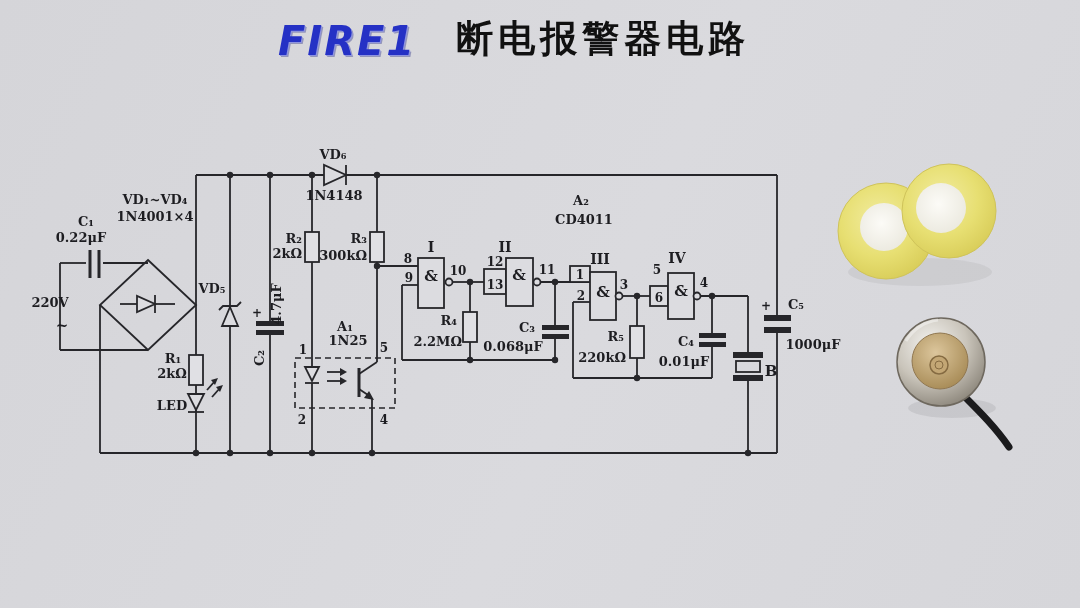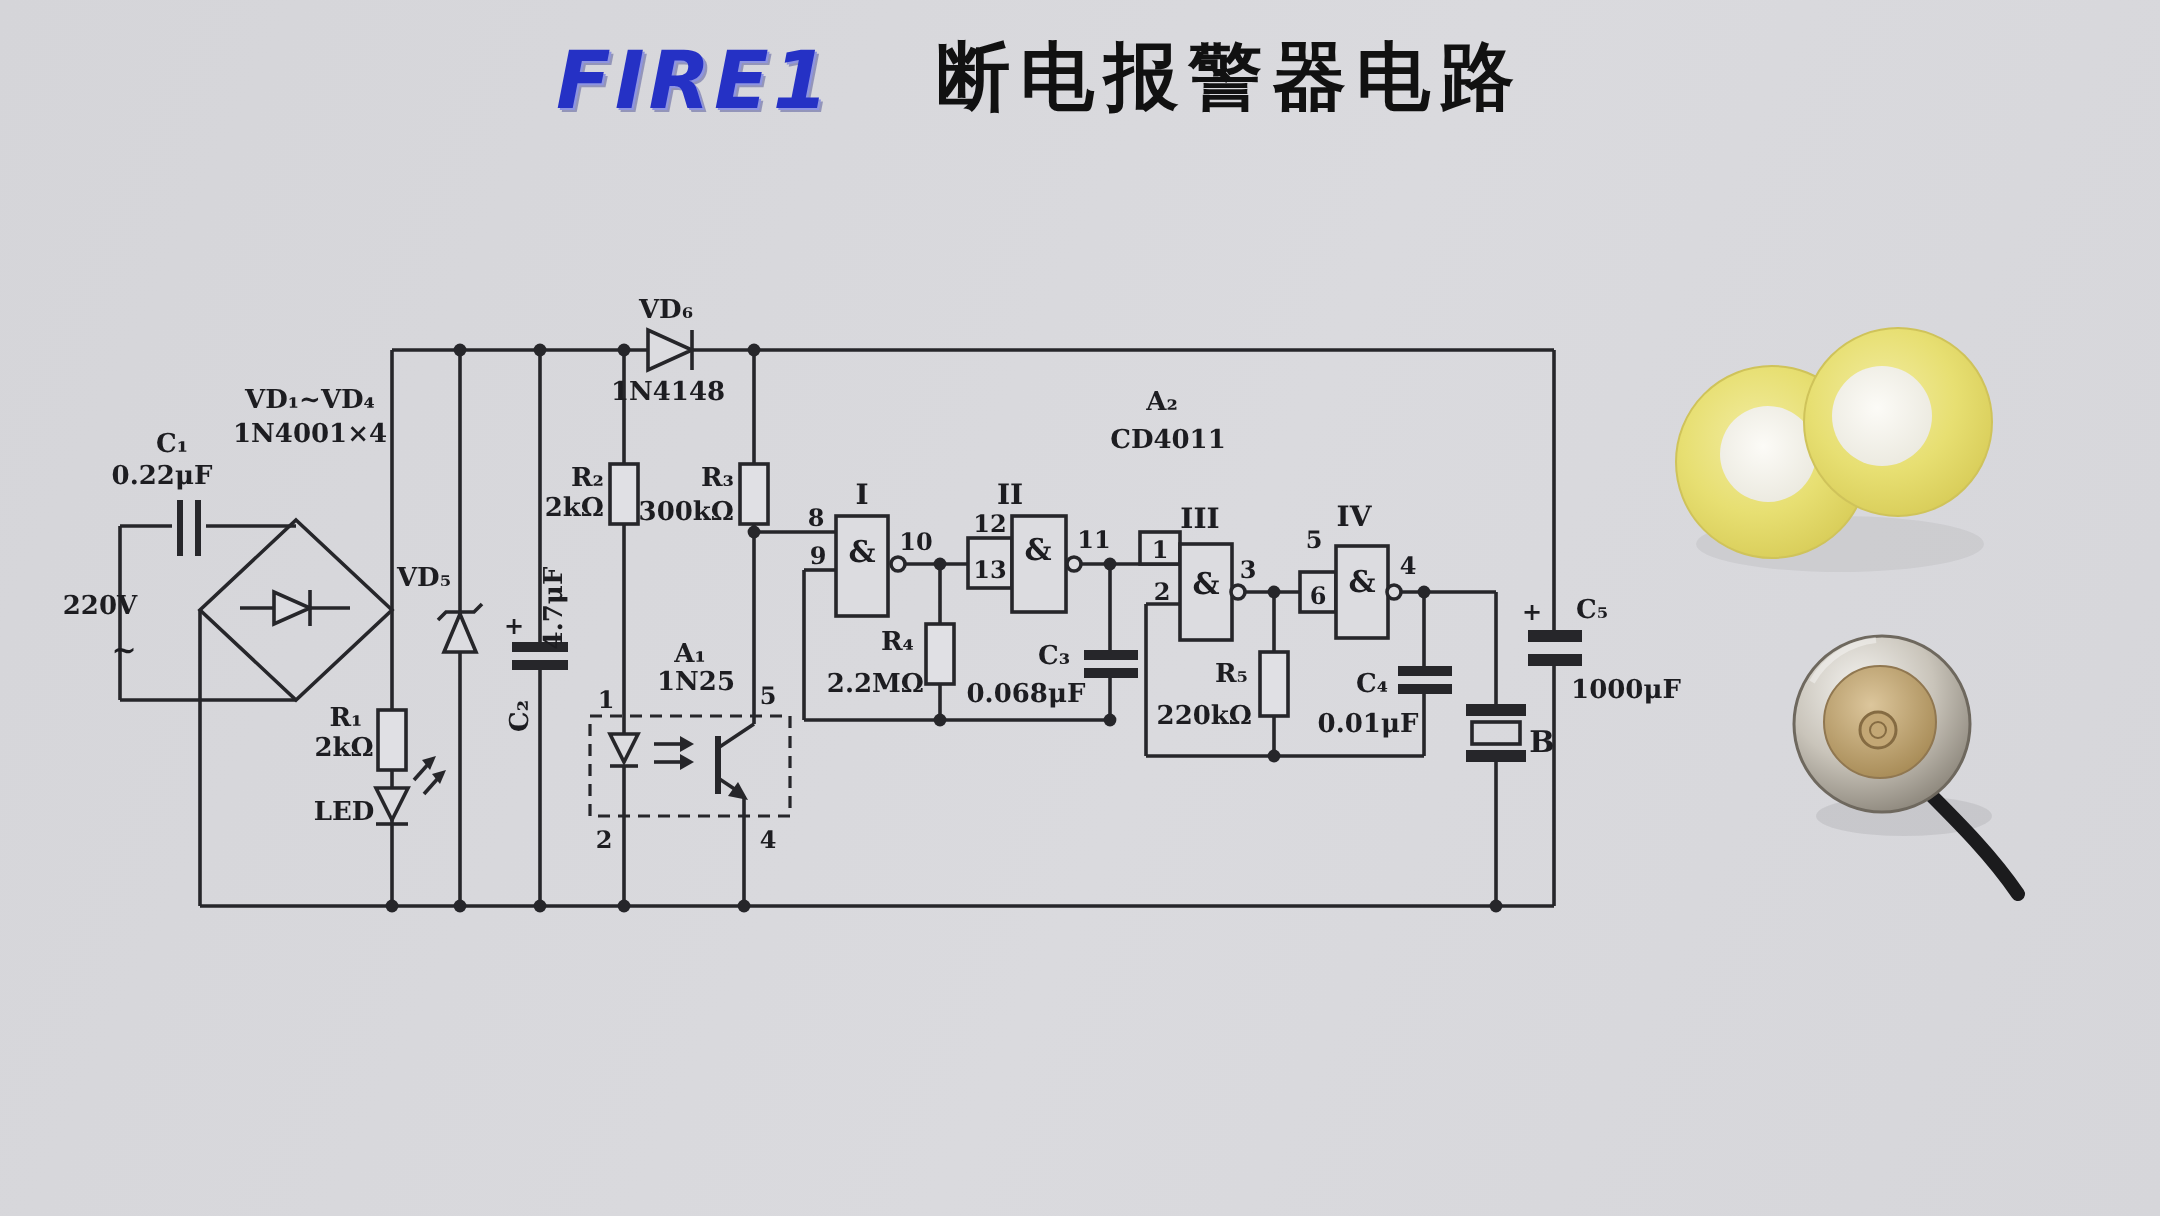--- a/index.html
+++ b/index.html
@@ -3,21 +3,21 @@
 <meta charset="utf-8">
 <style>
   html,body{margin:0;padding:0;}
   .stage{position:relative;width:1080px;height:608px;overflow:hidden;
          background:linear-gradient(115deg,#d5d5d9 0%,#dadade 55%,#d6d6da 100%);
          font-family:"DejaVu Sans",sans-serif;}
   .hdr{position:absolute;left:278px;top:14px;display:flex;align-items:flex-end;white-space:nowrap;}
   .logo{font-family:"DejaVu Sans",sans-serif;font-style:italic;font-weight:900;
         font-size:40px;letter-spacing:2px;color:#2531c5;
         text-shadow:1px 1px 0 #8e94e0,2px 2px 0 rgba(20,26,122,.35);}
-  .cn{font-size:37px;font-weight:700;color:#111;letter-spacing:5px;margin-left:52px;
+  .cn{font-size:37px;font-weight:700;color:#111;letter-spacing:5px;margin-left:40px;
       font-family:"DejaVu Sans",sans-serif;}
   svg{position:absolute;left:0;top:0;}
   svg text{font-family:"DejaVu Serif","DejaVu Sans",serif;fill:#1d1d21;font-weight:bold;}
   .lbl{font-size:13px;}
   .pin{font-size:12px;}
   .amp{font-size:15px;}
   .rom{font-size:14px;}
   .big{font-size:15px;}
   .wire{stroke:#26262a;stroke-width:1.8;fill:none;}
   .thick{stroke:#26262a;stroke-width:3;fill:none;}

